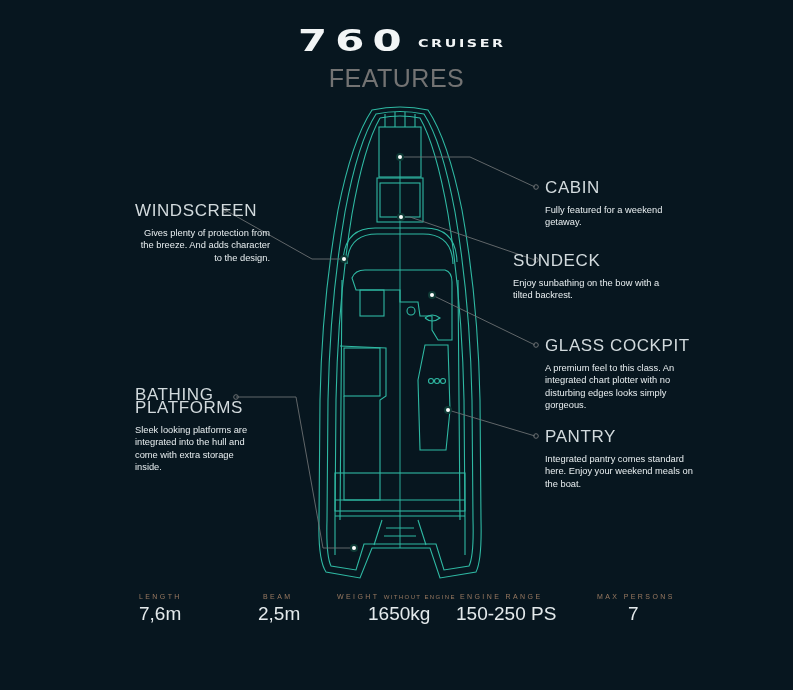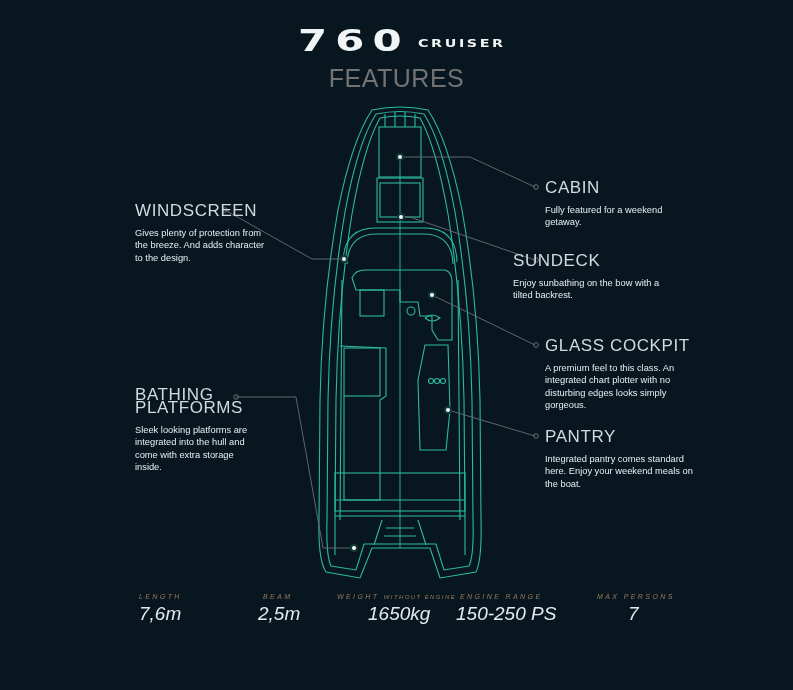--- a/index.html
+++ b/index.html
@@ -26,21 +26,21 @@
   }
   svg.boat { position:absolute; left:0; top:0; }
   .feat { position:absolute; }
   .feat h3 {
     margin:0; font-weight:normal; font-size:17px; letter-spacing:0.6px;
     color:#d2dadd; line-height:13px;
   }
   .feat p {
     margin:10px 0 0 0; font-size:9.3px; line-height:12.3px; color:#e8eef0;
   }
-  .spec { position:absolute; top:593px; text-align:left;font-style:italic; }
+  .spec { position:absolute; top:593px; text-align:left; }
   .spec .lbl {
     font-size:7px; letter-spacing:2.4px; color:#9a7a61; white-space:nowrap;
   }
   .spec .lbl .small { font-size:6px; letter-spacing:1.4px; }
   .spec .val {
     font-size:19px; color:#e4eaec; margin-top:3px; font-weight:300; white-space:nowrap;
   }
 </style>
 </head>
 <body>
@@ -124,21 +124,21 @@
       </g>
     <g>
         <circle cx="354" cy="548" r="4" fill="#0f3a36"></circle>
         <circle cx="354" cy="548" r="2" fill="#ffffff"></circle>
       </g>
   </g>
 </svg>
 
 <div class="feat" style="left:135px; top:204px; width:150px;">
   <h3>WINDSCREEN</h3>
-  <p style="width:135px;">Gives plenty of protection from the breeze. And adds character to the design.</p>
+  <p style="width:135px;text-align:right;">Gives plenty of protection from the breeze. And adds character to the design.</p>
 </div>
 <div class="feat" style="left:135px; top:388px; width:100px;">
   <h3 style="width:70px;text-align:center;">BATHING PLATFORMS</h3>
   <p style="width:122px;">Sleek looking platforms are integrated into the hull and come with extra storage inside.</p>
 </div>
 
 <div class="feat" style="left:545px; top:181px; width:160px;">
   <h3>CABIN</h3>
   <p style="width:130px;">Fully featured for a weekend getaway.</p>
 </div>

